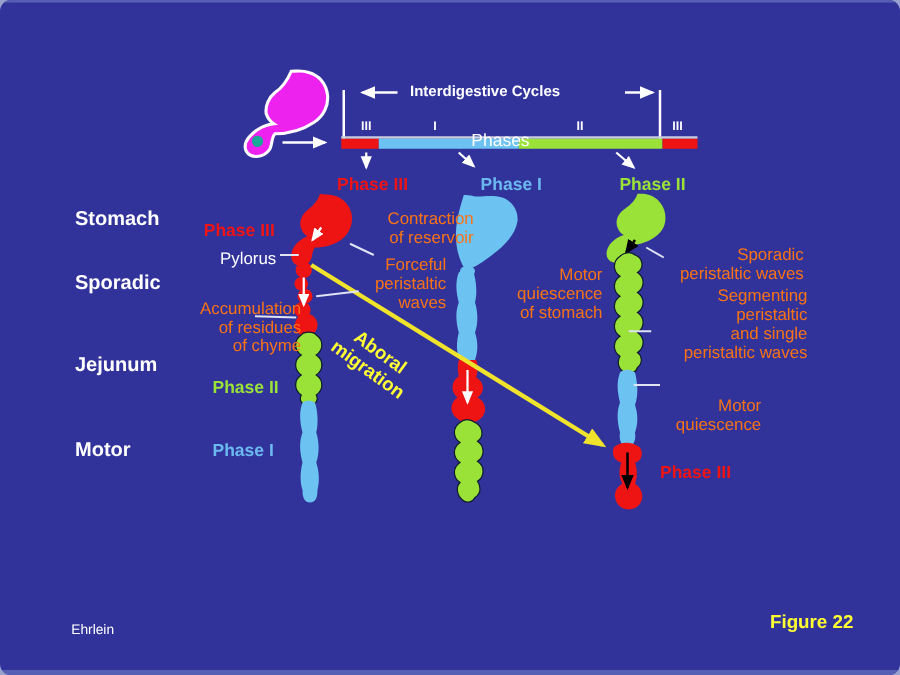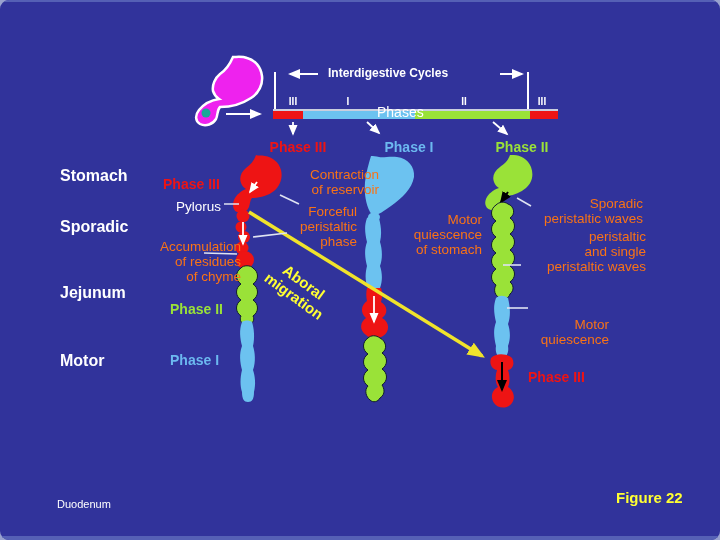--- a/index.html
+++ b/index.html
@@ -175,50 +175,51 @@
   </div>
 
   <div class="lbl ann" style="left:287px;top:167px;width:92px;">
     <span>Contraction</span>
     <span>of reservoir</span>
   </div>
 
   <div class="lbl ann" style="left:277px;top:204px;width:80px;">
     <span>Forceful</span>
     <span>peristaltic</span>
-    <span>phase</span>
+    <span>waves</span>
   </div>
 
   <div class="lbl ann" style="left:394px;top:212px;width:88px;">
     <span>Motor</span>
     <span>quiescence</span>
     <span>of stomach</span>
   </div>
 
   <div class="lbl ann" style="left:537px;top:196px;width:106px;">
     <span>Sporadic</span>
     <span>peristaltic waves</span>
   </div>
 
   <div class="lbl ann" style="left:540px;top:229px;width:106px;">
+    <span>Segmenting</span>
     <span>peristaltic</span>
     <span>and single</span>
     <span>peristaltic waves</span>
   </div>
 
   <div class="lbl ann" style="left:525px;top:317px;width:84px;">
     <span>Motor</span>
     <span>quiescence</span>
   </div>
 
   <div class="lbl aboral yel b" style="left:253px;top:272px;">
     <span>Aboral</span>
     <span>migration</span>
   </div>
 
   <div class="lbl grn b" style="left:170px;top:301px;font-size:14px;">Phase II</div>
   <div class="lbl blu b" style="left:170px;top:352px;font-size:14px;">Phase I</div>
   <div class="lbl red b" style="left:528px;top:369px;font-size:14px;">Phase III</div>
 
 
-  <div class="lbl w" style="left:57px;top:498px;font-size:11px;">Duodenum</div>
+  <div class="lbl w" style="left:57px;top:498px;font-size:11px;">Ehrlein</div>
   <div class="lbl yel b" style="left:616px;top:489px;font-size:15px;">Figure 22</div>
 </div>
 
 </body></html>

